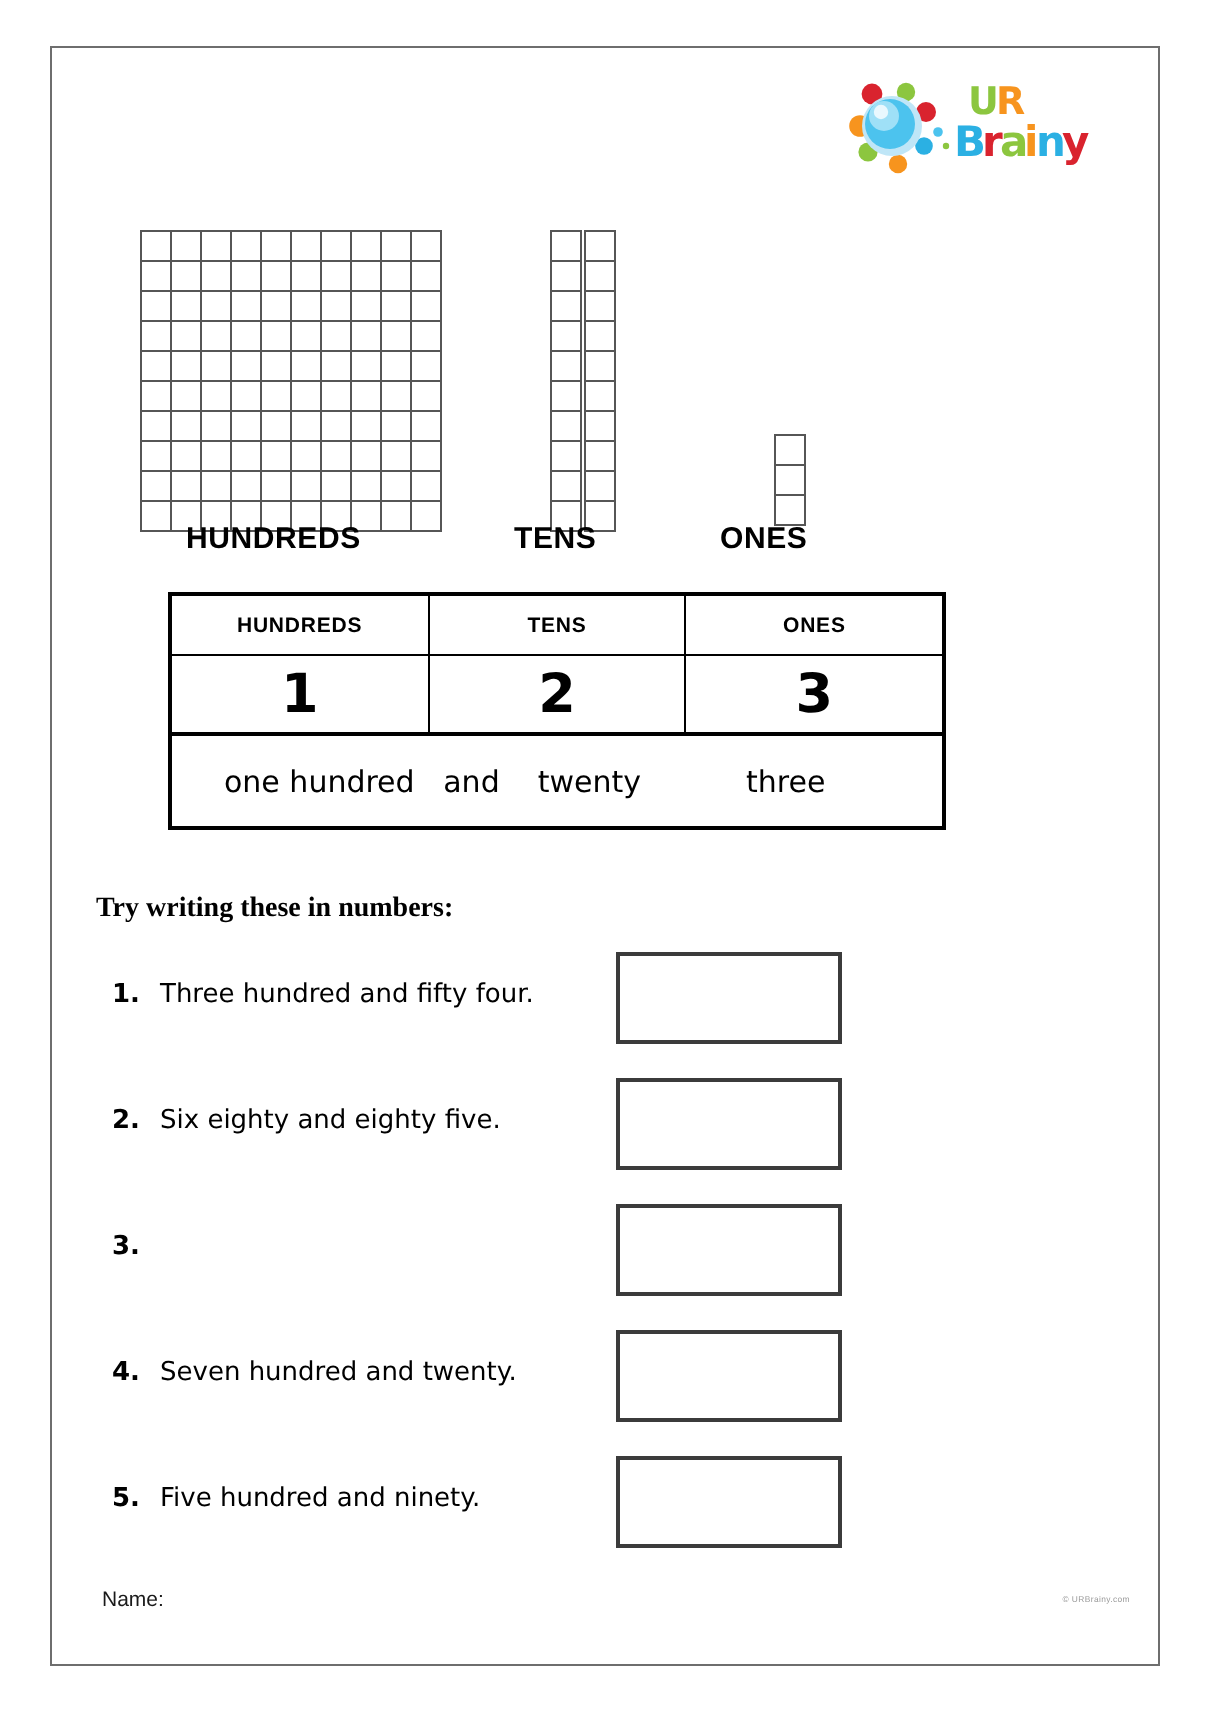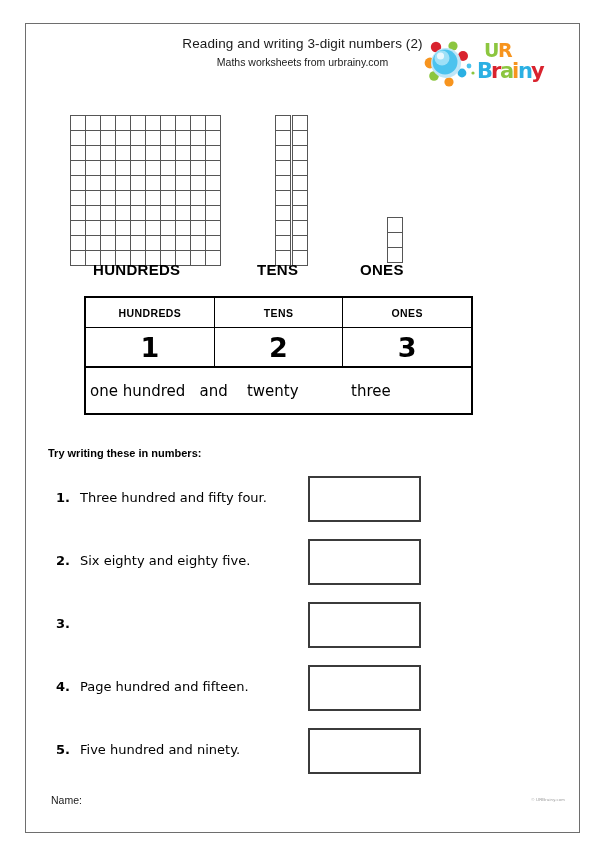--- a/index.html
+++ b/index.html
@@ -167,30 +167,30 @@
   #pv-words-row {
     height: 45px;
     display: flex;
     align-items: center;
   }
   #pv-words {
     font-family: "DejaVu Sans", sans-serif;
     font-size: 15px;
     color: #000;
     white-space: pre;
-    padding-left: 4px;
+    padding-left: 26px;
   }
 
   
   #instruction {
     position: absolute;
     left: 22px;
     top: 423px;
-    font-family: Liberation Sans, sans-serif;
-    font-size: 11px;
+    font-family: Liberation Serif, serif;
+    font-size: 14px;
     font-weight: bold;
     color: #000;
   }
   #questions {
     position: absolute;
     left: 0;
     top: 0;
     width: 100%;
     height: 100%;
   }
@@ -261,24 +261,20 @@
     color: #9a9a9a;
     letter-spacing: 0.2px;
   }
 </style>
 </head>
 <body>
 
 <div id="page">
 
   <div id="header">
-    <div id="title-block">
-      <div id="title">Reading and writing 3-digit numbers (2)</div>
-      <div id="subtitle">Maths worksheets from urbrainy.com</div>
-    </div>
 
     <div id="logo">
       <svg width="125" height="52" viewBox="0 0 125 52" xmlns="http://www.w3.org/2000/svg">
         <g>
           <circle cx="14" cy="10" r="5.2" fill="#d9232e"></circle>
           <circle cx="31" cy="9" r="4.6" fill="#8cc63f"></circle>
           <circle cx="41" cy="19" r="5.0" fill="#d9232e"></circle>
           <circle cx="8" cy="26" r="5.4" fill="#f7941e"></circle>
           <circle cx="12" cy="39" r="4.8" fill="#8cc63f"></circle>
           <circle cx="27" cy="45" r="4.6" fill="#f7941e"></circle>
@@ -482,21 +478,21 @@
         <span class="q-num">2.</span>
         <span class="q-text">Six eighty and eighty five.</span>
         <div class="q-box"></div>
       </div>
       <div class="q-row" style="top: 578px;">
         <span class="q-num">3.</span>
         <div class="q-box"></div>
       </div>
       <div class="q-row" style="top: 641px;">
         <span class="q-num">4.</span>
-        <span class="q-text">Page hundred and fifteen.</span>
+        <span class="q-text">Seven hundred and twenty.</span>
         <div class="q-box"></div>
       </div>
       <div class="q-row" style="top: 704px;">
         <span class="q-num">5.</span>
         <span class="q-text">Five hundred and ninety.</span>
         <div class="q-box"></div>
       </div>
     </div>
 
   <div id="footer">

